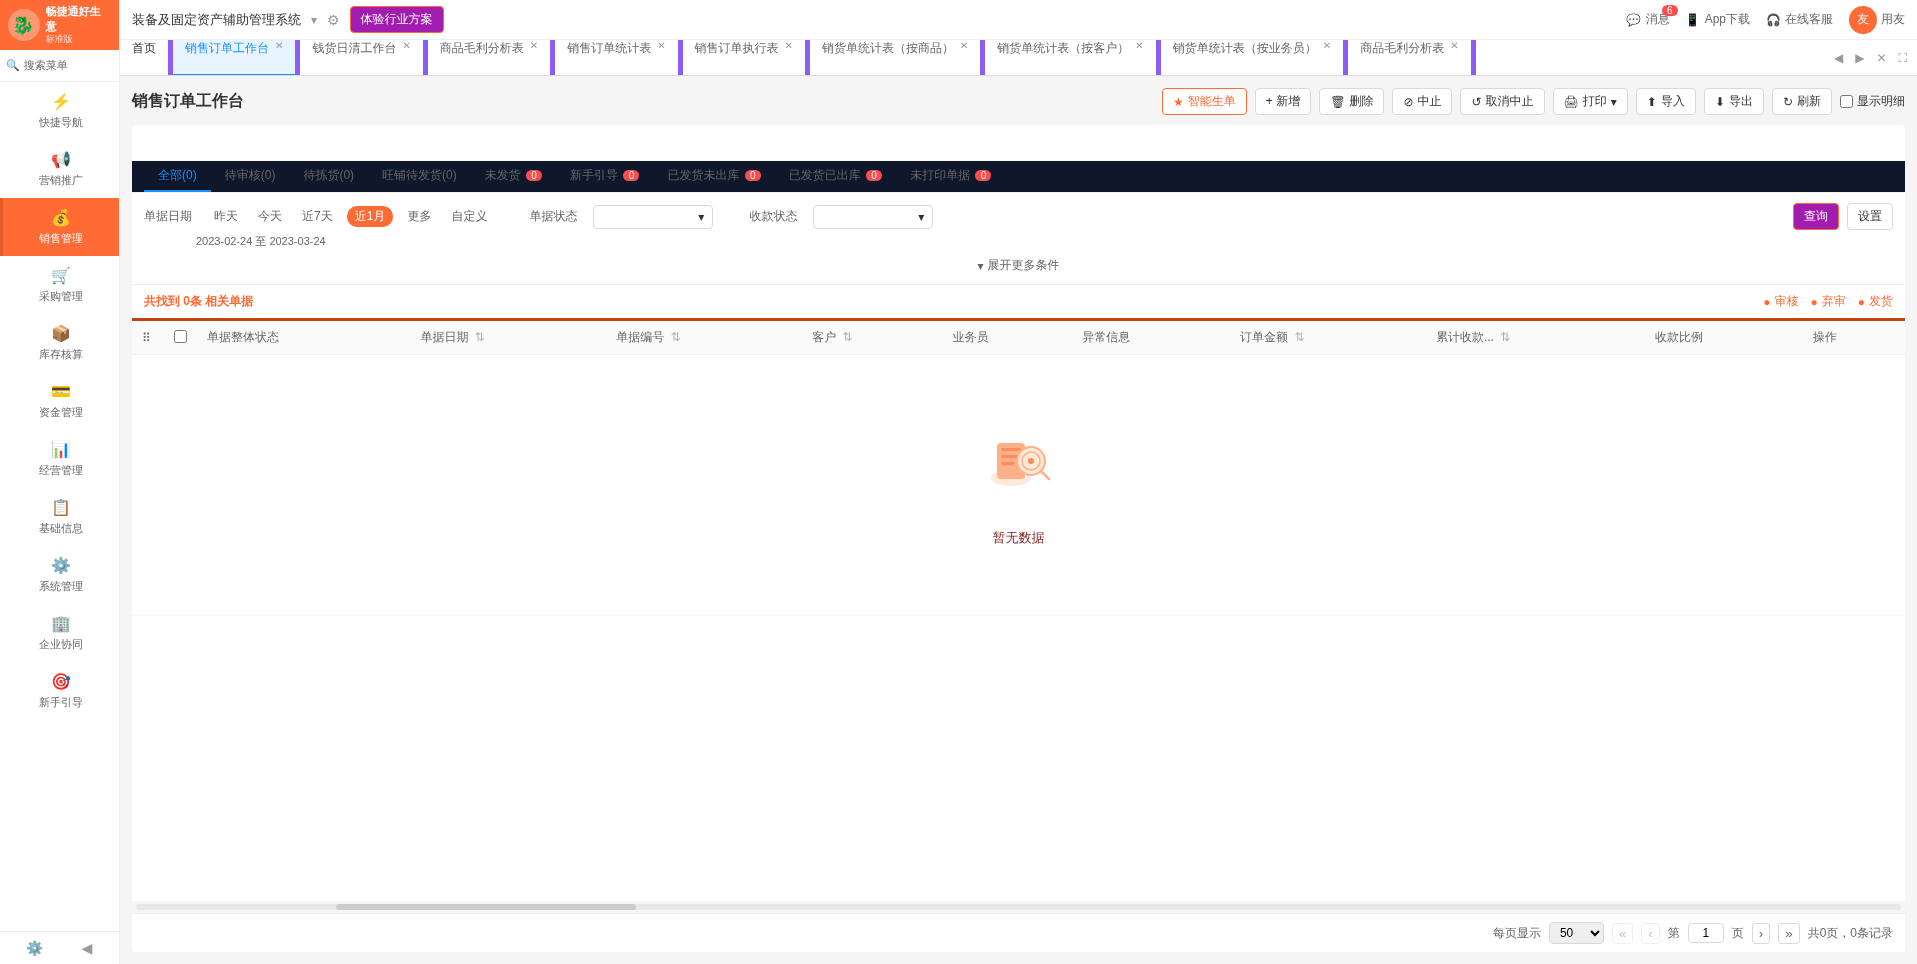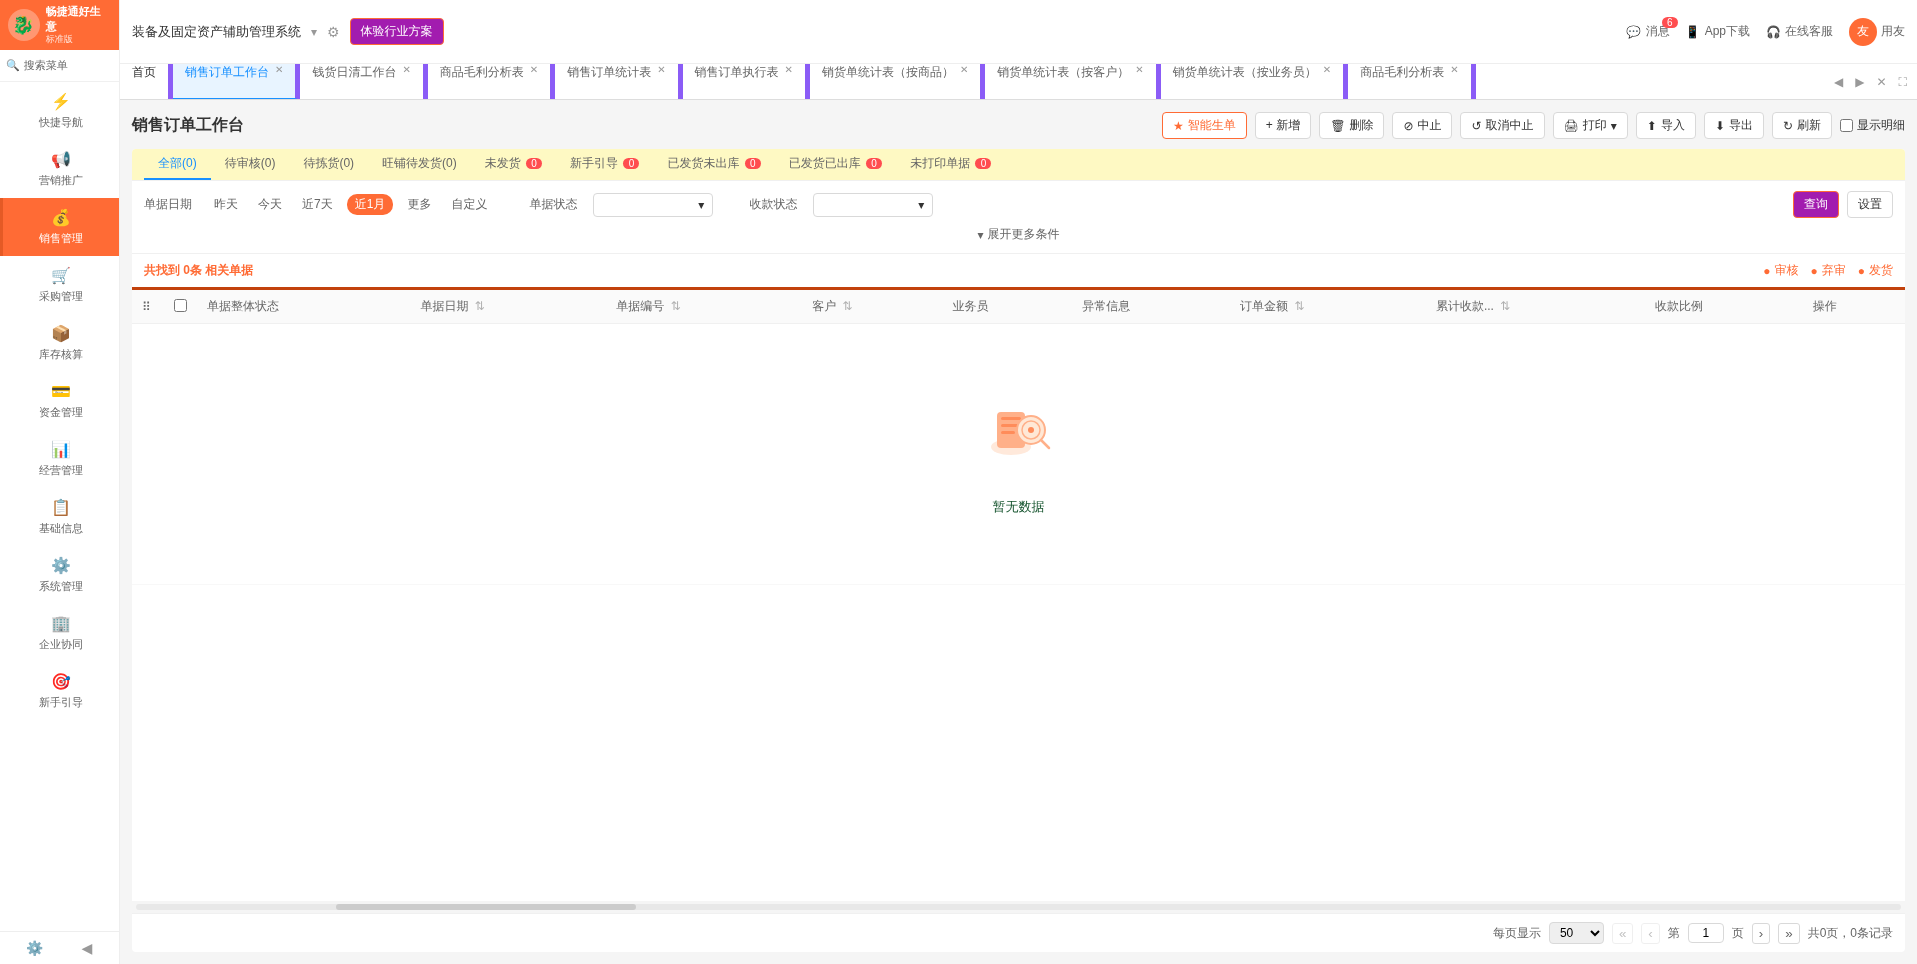--- a/index.html
+++ b/index.html
@@ -16,21 +16,21 @@
     .sidebar-item { display: flex; flex-direction: column; align-items: center; padding: 10px 6px; cursor: pointer; color: #666; font-size: 11px; gap: 4px; border-left: 3px solid transparent; }
     .sidebar-item.active { background: #ff6b35; color: #fff; border-left-color: #e55a25; }
     .sidebar-item .icon { font-size: 16px; }
     .sidebar-footer { padding: 8px; display: flex; justify-content: space-around; border-top: 1px solid #eee; }
     .sidebar-footer-btn { color: #999; cursor: pointer; font-size: 14px; }
 
     
     .main { flex: 1; display: flex; flex-direction: column; overflow: hidden; }
 
     
-    .topbar { height: 64px; background: #fff; border-bottom: 1px solid #eee; display: flex; align-items: center; padding: 0 12px; gap: 10px; }
+    .topbar { height: 40px; background: #fff; border-bottom: 1px solid #eee; display: flex; align-items: center; padding: 0 12px; gap: 10px; }
     .topbar-title { font-size: 13px; color: #333; flex: 0 0 auto; }
     .topbar-arrow { color: #999; cursor: pointer; }
     .topbar-gear { color: #999; cursor: pointer; font-size: 14px; }
     .topbar-solution { background: #ff6b35; color: #fff; border: none; padding: 5px 14px; border-radius: 4px; cursor: pointer; font-size: 12px; }
     .topbar-right { margin-left: auto; display: flex; align-items: center; gap: 16px; }
     .topbar-right-item { display: flex; align-items: center; gap: 4px; color: #666; cursor: pointer; font-size: 12px; position: relative; }
     .badge { background: #ff4d4f; color: #fff; border-radius: 10px; padding: 0 4px; font-size: 10px; position: absolute; top: -6px; right: -8px; min-width: 16px; text-align: center; }
     .topbar-avatar { width: 28px; height: 28px; background: #ff6b35; border-radius: 50%; display: flex; align-items: center; justify-content: center; color: #fff; font-size: 12px; }
 
     
@@ -79,21 +79,21 @@
     .table-action { color: #666; cursor: pointer; font-size: 12px; display: flex; align-items: center; gap: 4px; }
     .table-action.orange { color: #ff6b35; }
     .table-wrap { flex: 1; overflow: auto; }
     table { width: 100%; border-collapse: collapse; font-size: 12px; }
     thead tr { background: #fafafa; }
     th { padding: 8px 10px; text-align: left; color: #666; font-weight: normal; border-bottom: 1px solid #f0f0f0; white-space: nowrap; }
     th .sort { display: inline-flex; flex-direction: column; gap: 1px; margin-left: 3px; opacity: 0.5; }
     td { padding: 8px 10px; border-bottom: 1px solid #f8f8f8; }
     .empty-state { display: flex; flex-direction: column; align-items: center; justify-content: center; padding: 60px 0; color: #999; }
     .empty-icon { font-size: 60px; margin-bottom: 12px; color: #ffb89a; }
-    .empty-text { font-size: 13px; color: #14532d; }
+    .empty-text { font-size: 13px; color: #7f1d1d; }
 
     
     .pagination { padding: 8px 12px; display: flex; align-items: center; justify-content: flex-end; gap: 8px; border-top: 1px solid #f0f0f0; font-size: 12px; color: #666; }
     .pagination-select { border: 1px solid #d9d9d9; border-radius: 4px; padding: 2px 6px; font-size: 12px; }
     .pagination-btn { border: 1px solid #d9d9d9; border-radius: 3px; padding: 2px 6px; cursor: pointer; background: #fff; color: #666; }
     .pagination-btn:disabled { opacity: 0.4; cursor: not-allowed; }
     .pagination-input { border: 1px solid #d9d9d9; border-radius: 4px; padding: 2px 6px; width: 36px; text-align: center; font-size: 12px; }
 
     
     .horizontal-scroll { height: 12px; background: #f5f5f5; display: flex; align-items: center; padding: 0 4px; }
@@ -287,21 +287,21 @@
         </button>
         <label style="display:flex;align-items:center;gap:4px;cursor:pointer;">
           <input type="checkbox" style="">
           <span>显示明细</span>
         </label>
       </div>
     </div>
 
     <div class="table-container">
 
-      <div class="sub-tabs" style="padding: 0 12px; background:#fef9c3; border-bottom: 1px solid #f0f0f0;">
+      <div class="sub-tabs" style="padding: 0 12px; background:#0f172a; border-bottom: 1px solid #f0f0f0; margin-top: 36px;">
         <div class="sub-tab active">
           <span>全部</span>(<span>0</span>)
         </div>
         <div class="sub-tab">
           <span>待审核</span>(<span>0</span>)
         </div>
         <div class="sub-tab">
           <span>待拣货</span>(<span>0</span>)
         </div>
         <div class="sub-tab">
@@ -348,20 +348,21 @@
           <span class="filter-label" style="margin-left:20px;">收款状态</span>
           <div class="filter-select">
             <span></span>
             <span>▾</span>
           </div>
           <div style="margin-left:auto; display:flex; gap:8px;">
             <button class="btn btn-primary">查询</button>
             <button class="btn">设置</button>
           </div>
         </div>
+        <div class="filter-date" style="margin-left:52px; margin-top:4px;">2023-02-24 至 2023-03-24</div>
         <div class="expand-btn">
           <span>▾</span>
           <span>展开更多条件</span>
         </div>
       </div>
 
       <div class="table-header-bar">
         <div class="table-count">
           <span>共找到</span>
           <span style="color:#ff6b35; font-weight:bold;"> 0条 </span>

